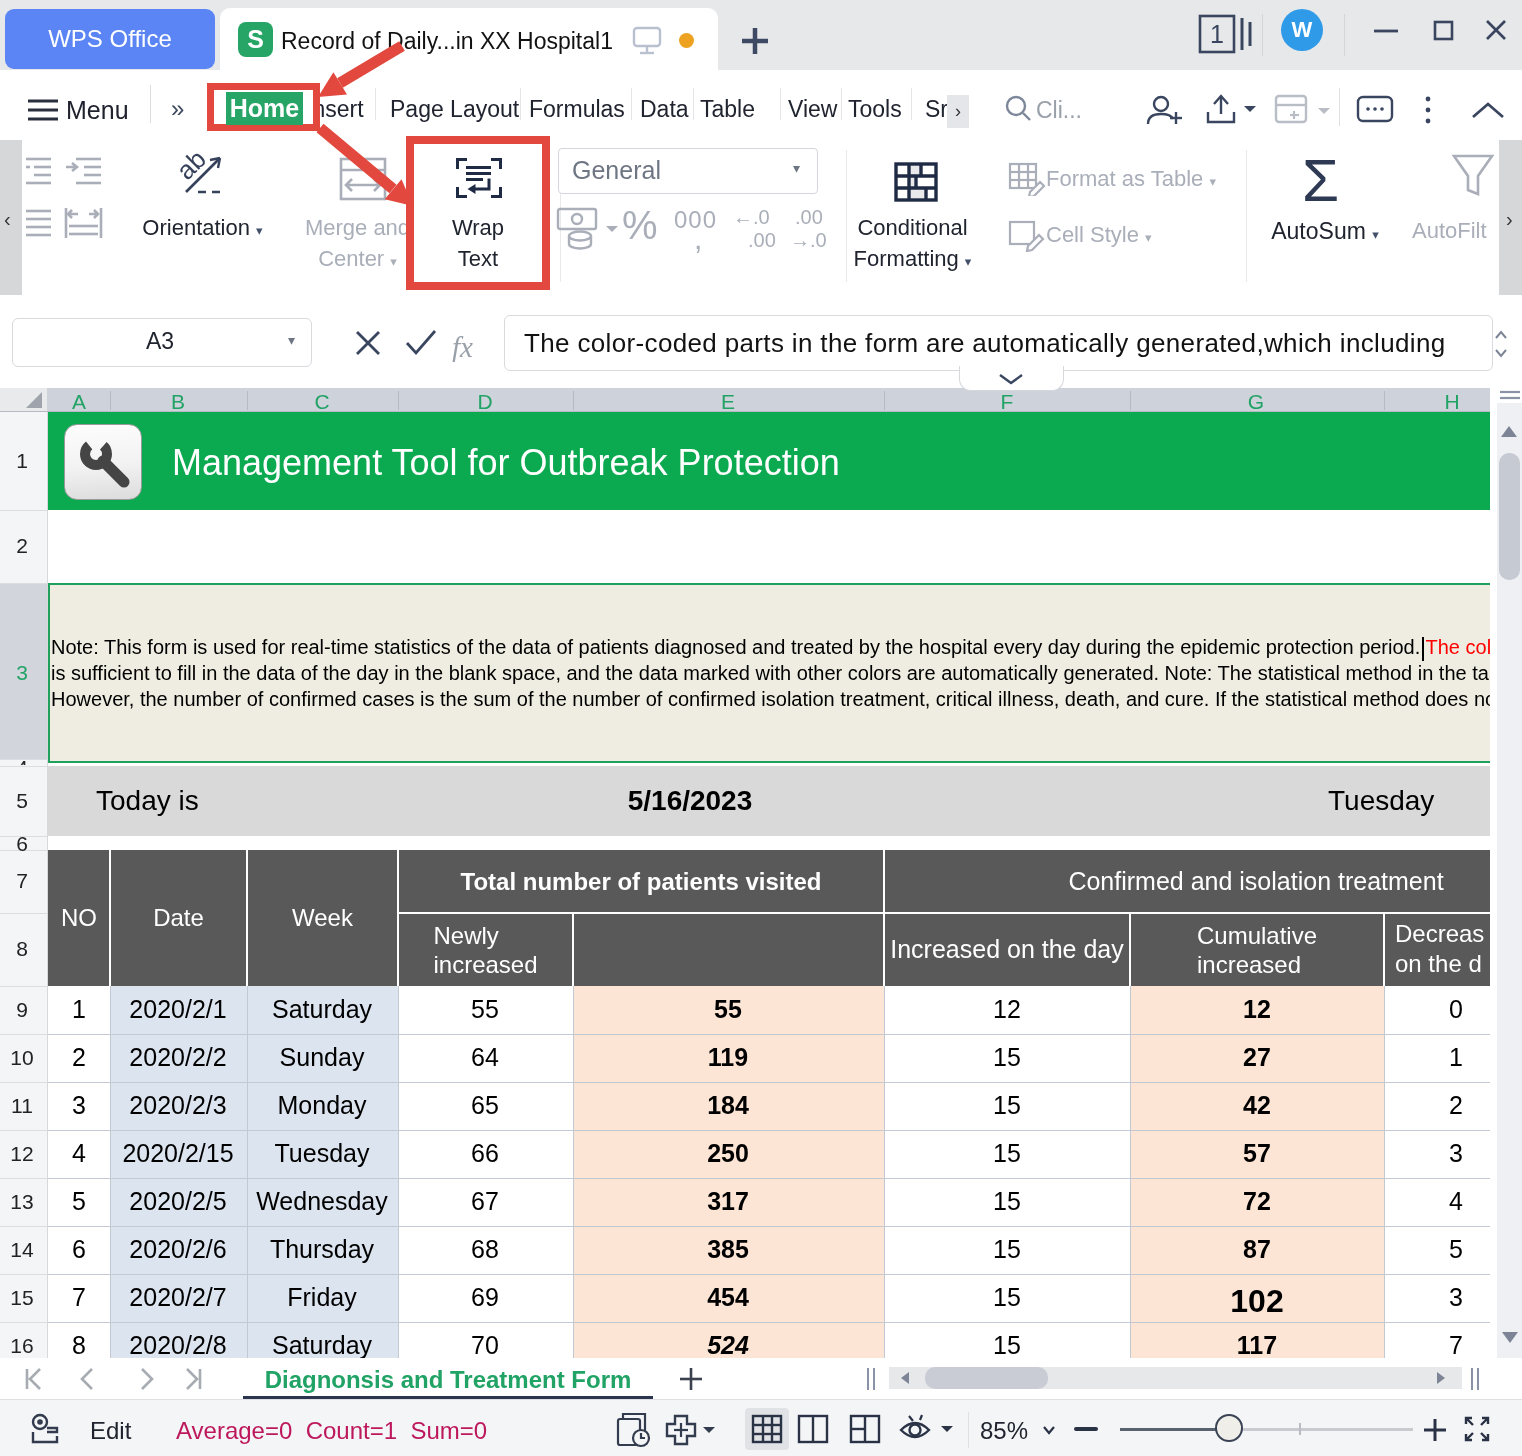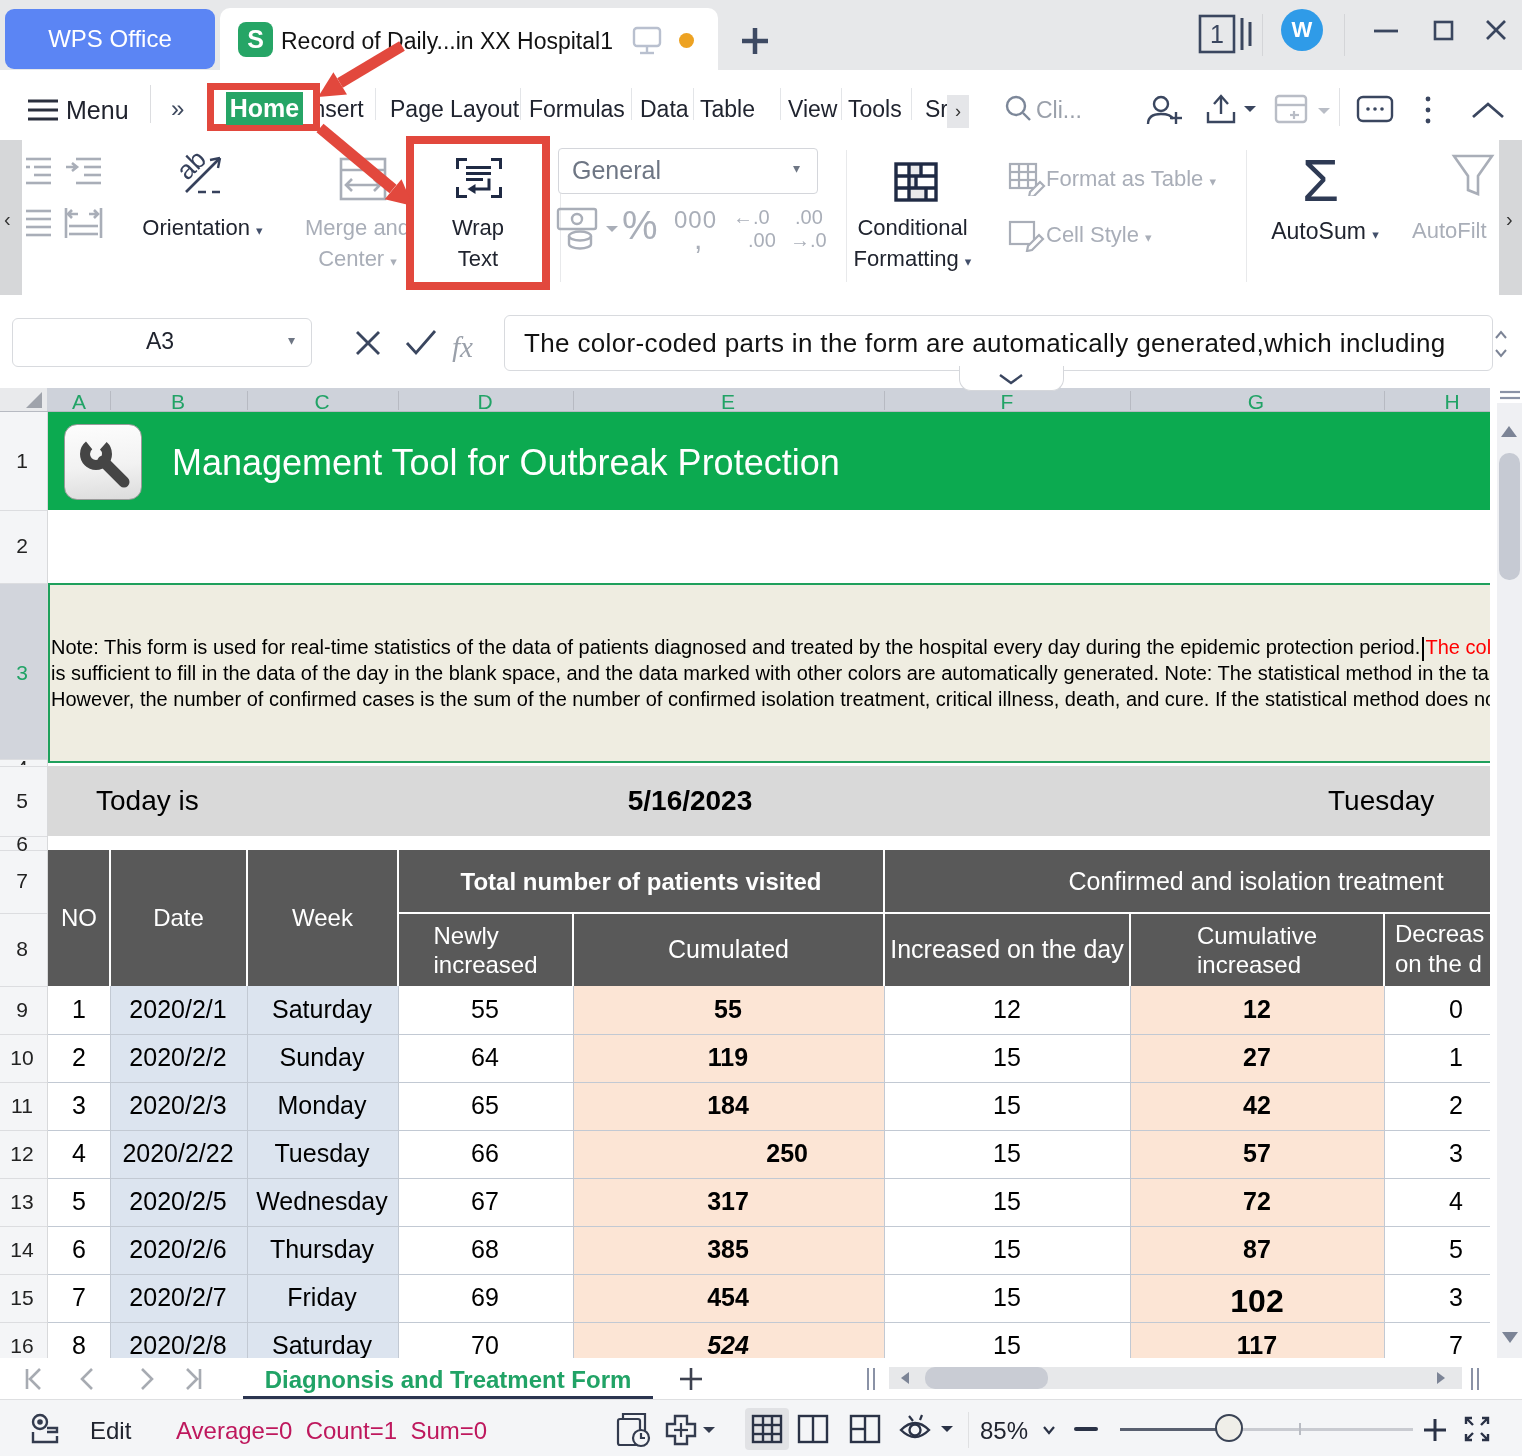--- a/index.html
+++ b/index.html
@@ -348,21 +348,20 @@
 
 <div class="abs" style="left:48px;top:850px;width:1442px;height:136px;background:#595959"></div>
 <div class="abs ct" style="left:48px;top:850px;width:62px;height:136px;color:#fff;font-size:24px">NO</div>
 <div class="abs ct" style="left:247px;top:850px;width:151px;height:136px;color:#fff;font-size:24px">Week</div>
 <div class="abs ct" style="left:110px;top:850px;width:137px;height:136px;color:#fff;font-size:24px">Date</div>
 <div class="abs ct" style="left:398px;top:850px;width:486px;height:63px;color:#fff;font-size:24px;font-weight:bold">Total number of patients visited</div>
 <div class="abs ct" style="left:884px;top:850px;width:744px;height:63px;color:#fff;font-size:25px">Confirmed and isolation treatment</div>
 <div class="abs ct" style="left:398px;top:913px;width:175px;height:73px;color:#fff;font-size:24px;line-height:29px">
       <span>Newly<br>increased</span>
     </div>
-<div class="abs ct" style="left:573px;top:913px;width:311px;height:73px;color:#fff;font-size:25px">Cumulated</div>
 <div class="abs ct" style="left:884px;top:913px;width:246px;height:73px;color:#fff;font-size:25px">Increased on the day</div>
 <div class="abs ct" style="left:1130px;top:913px;width:254px;height:73px;color:#fff;font-size:24px;line-height:29px">
       <span>Cumulative<br>increased</span>
     </div>
 <div class="abs" style="left:1395px;top:919px;color:#fff;font-size:24px;line-height:30px">Decreas<br>on the d</div>
 
 <div class="abs" style="left:109px;top:850px;width:1.5px;height:136px;background:#fff"></div>
 <div class="abs" style="left:246px;top:850px;width:1.5px;height:136px;background:#fff"></div>
 <div class="abs" style="left:397px;top:850px;width:1.5px;height:136px;background:#fff"></div>
 <div class="abs" style="left:883px;top:850px;width:1.5px;height:136px;background:#fff"></div>
@@ -406,24 +405,24 @@
 <div class="abs" style="left:1376px;top:1043px;width:160px;text-align:center;font-size:25px;color:#000;">1</div>
 <div class="abs" style="left:-1px;top:1091px;width:160px;text-align:center;font-size:25px;color:#000;">3</div>
 <div class="abs" style="left:98px;top:1091px;width:160px;text-align:center;font-size:25px;color:#000;">2020/2/3</div>
 <div class="abs" style="left:242px;top:1091px;width:160px;text-align:center;font-size:25px;color:#000;">Monday</div>
 <div class="abs" style="left:405px;top:1091px;width:160px;text-align:center;font-size:25px;color:#000;">65</div>
 <div class="abs" style="left:648px;top:1091px;width:160px;text-align:center;font-size:25px;color:#000;font-weight:bold;">184</div>
 <div class="abs" style="left:927px;top:1091px;width:160px;text-align:center;font-size:25px;color:#000;">15</div>
 <div class="abs" style="left:1177px;top:1091px;width:160px;text-align:center;font-size:25px;color:#000;font-weight:bold;">42</div>
 <div class="abs" style="left:1376px;top:1091px;width:160px;text-align:center;font-size:25px;color:#000;">2</div>
 <div class="abs" style="left:-1px;top:1139px;width:160px;text-align:center;font-size:25px;color:#000;">4</div>
-<div class="abs" style="left:98px;top:1139px;width:160px;text-align:center;font-size:25px;color:#000;">2020/2/22</div>
+<div class="abs" style="left:98px;top:1139px;width:160px;text-align:center;font-size:25px;color:#000;">2020/2/15</div>
 <div class="abs" style="left:242px;top:1139px;width:160px;text-align:center;font-size:25px;color:#000;">Tuesday</div>
 <div class="abs" style="left:405px;top:1139px;width:160px;text-align:center;font-size:25px;color:#000;">66</div>
-<div class="abs" style="left:648px;top:1139px;width:160px;text-align:right;font-size:25px;color:#000;font-weight:bold;">250</div>
+<div class="abs" style="left:648px;top:1139px;width:160px;text-align:center;font-size:25px;color:#000;font-weight:bold;">250</div>
 <div class="abs" style="left:927px;top:1139px;width:160px;text-align:center;font-size:25px;color:#000;">15</div>
 <div class="abs" style="left:1177px;top:1139px;width:160px;text-align:center;font-size:25px;color:#000;font-weight:bold;">57</div>
 <div class="abs" style="left:1376px;top:1139px;width:160px;text-align:center;font-size:25px;color:#000;">3</div>
 <div class="abs" style="left:-1px;top:1187px;width:160px;text-align:center;font-size:25px;color:#000;">5</div>
 <div class="abs" style="left:98px;top:1187px;width:160px;text-align:center;font-size:25px;color:#000;">2020/2/5</div>
 <div class="abs" style="left:242px;top:1187px;width:160px;text-align:center;font-size:25px;color:#000;">Wednesday</div>
 <div class="abs" style="left:405px;top:1187px;width:160px;text-align:center;font-size:25px;color:#000;">67</div>
 <div class="abs" style="left:648px;top:1187px;width:160px;text-align:center;font-size:25px;color:#000;font-weight:bold;">317</div>
 <div class="abs" style="left:927px;top:1187px;width:160px;text-align:center;font-size:25px;color:#000;">15</div>
 <div class="abs" style="left:1177px;top:1187px;width:160px;text-align:center;font-size:25px;color:#000;font-weight:bold;">72</div>

